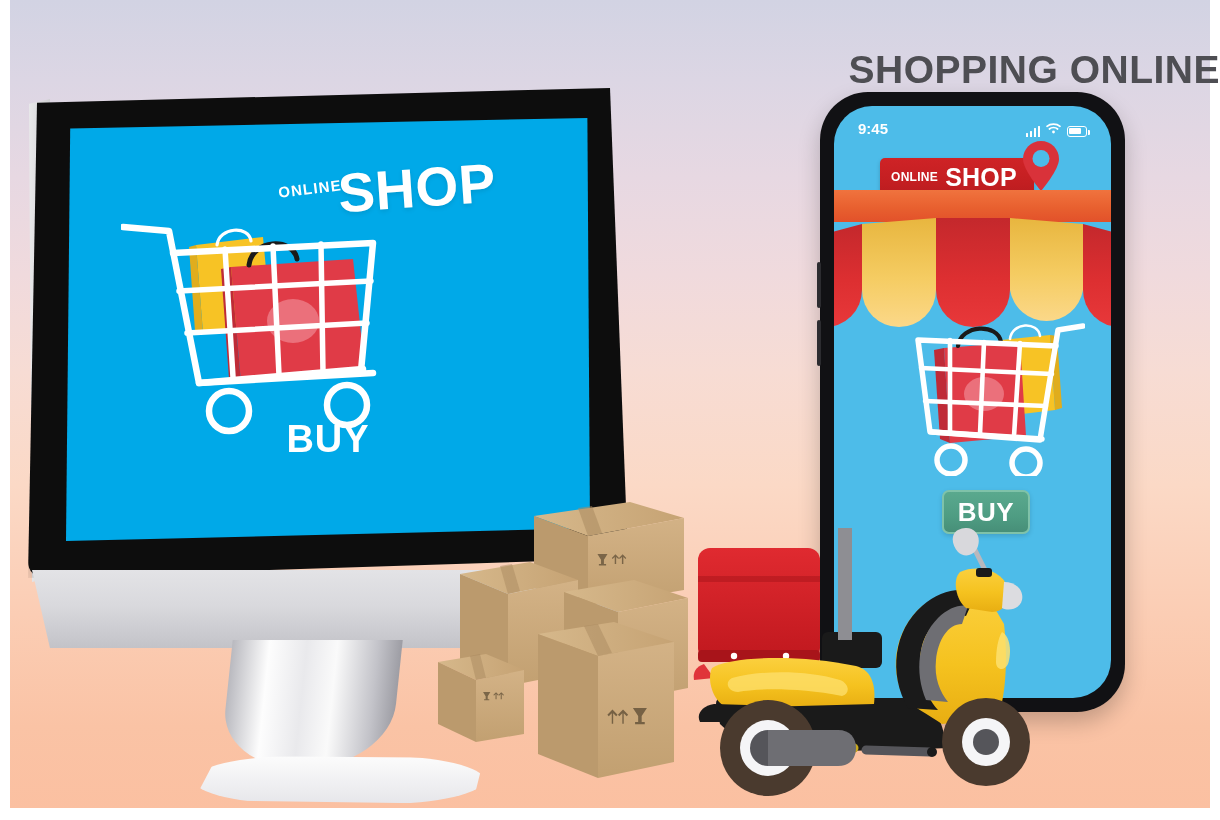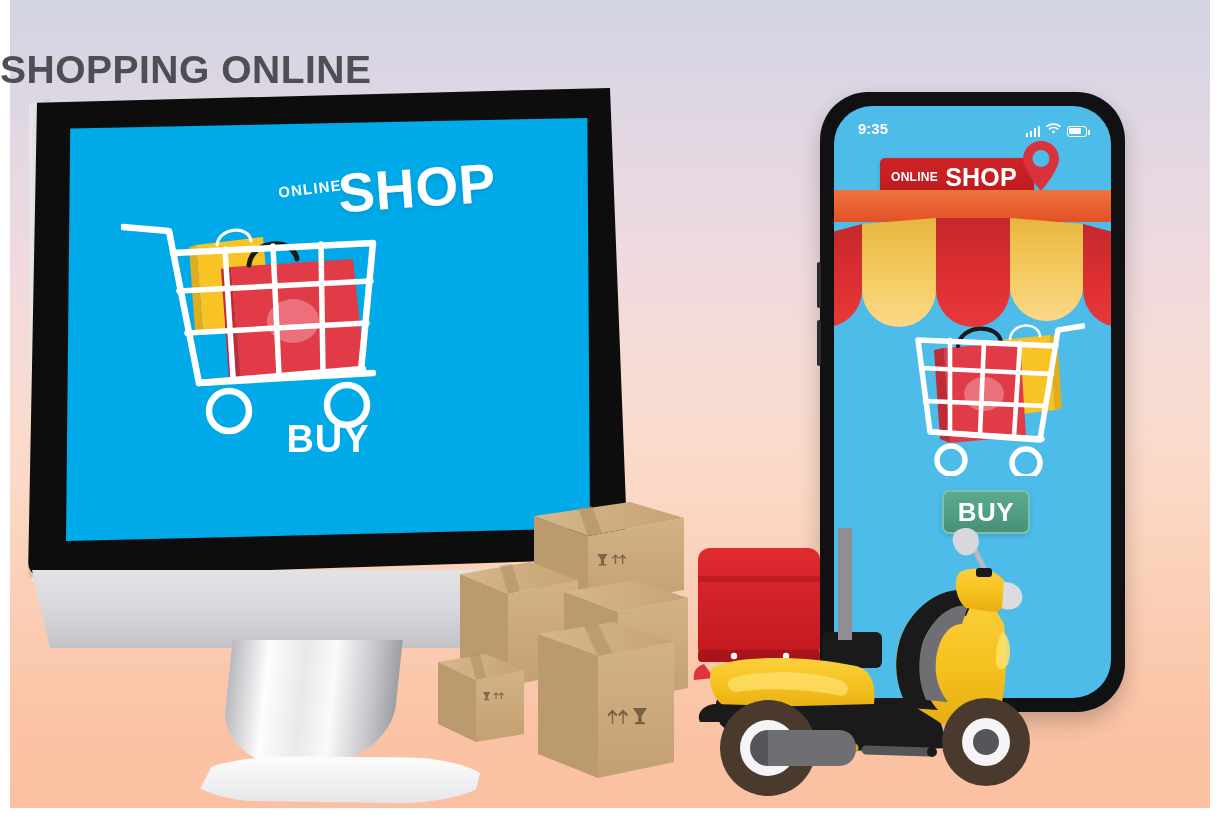--- a/index.html
+++ b/index.html
@@ -26,21 +26,21 @@
       #fbd9c6 60%,
       #fbcdb4 76%,
       #fac3a5 90%,
       #fbc0a1 100%);
   }
 
   
   .title {
     position:absolute;
     left:0; right:0; top:48px;
-    text-align:left;
+    text-align:right;
     font-size:39px;
     font-weight:bold;
     letter-spacing:0.5px;
     color:#4e4e53;
     font-family:"Liberation Sans", sans-serif;
     z-index:40;
   }
 
   
   .monitor { position:absolute; left:28px; top:88px; width:620px; height:660px; z-index:12; }
@@ -230,21 +230,21 @@
   </div>
 
   <div class="phone">
     <div class="phone-frame"></div>
     <div class="phone-sidebtn"></div>
     <div class="phone-sidebtn b2"></div>
 
     <div class="phone-screen">
 
       <div class="status-bar">
-        <span>9:35</span>
+        <span>9:45</span>
         <span class="status-icons">
           <span class="sig">
               <i></i>
               <i></i>
               <i></i>
               <i></i>
             </span>
           <span>
             <svg width="15" height="11" viewBox="0 0 15 11" xmlns="http://www.w3.org/2000/svg">
               <path d="M1 3.3 C4.4 0.3, 10.6 0.3, 14 3.3" fill="none" stroke="#fff" stroke-width="1.7" stroke-linecap="round"></path>

